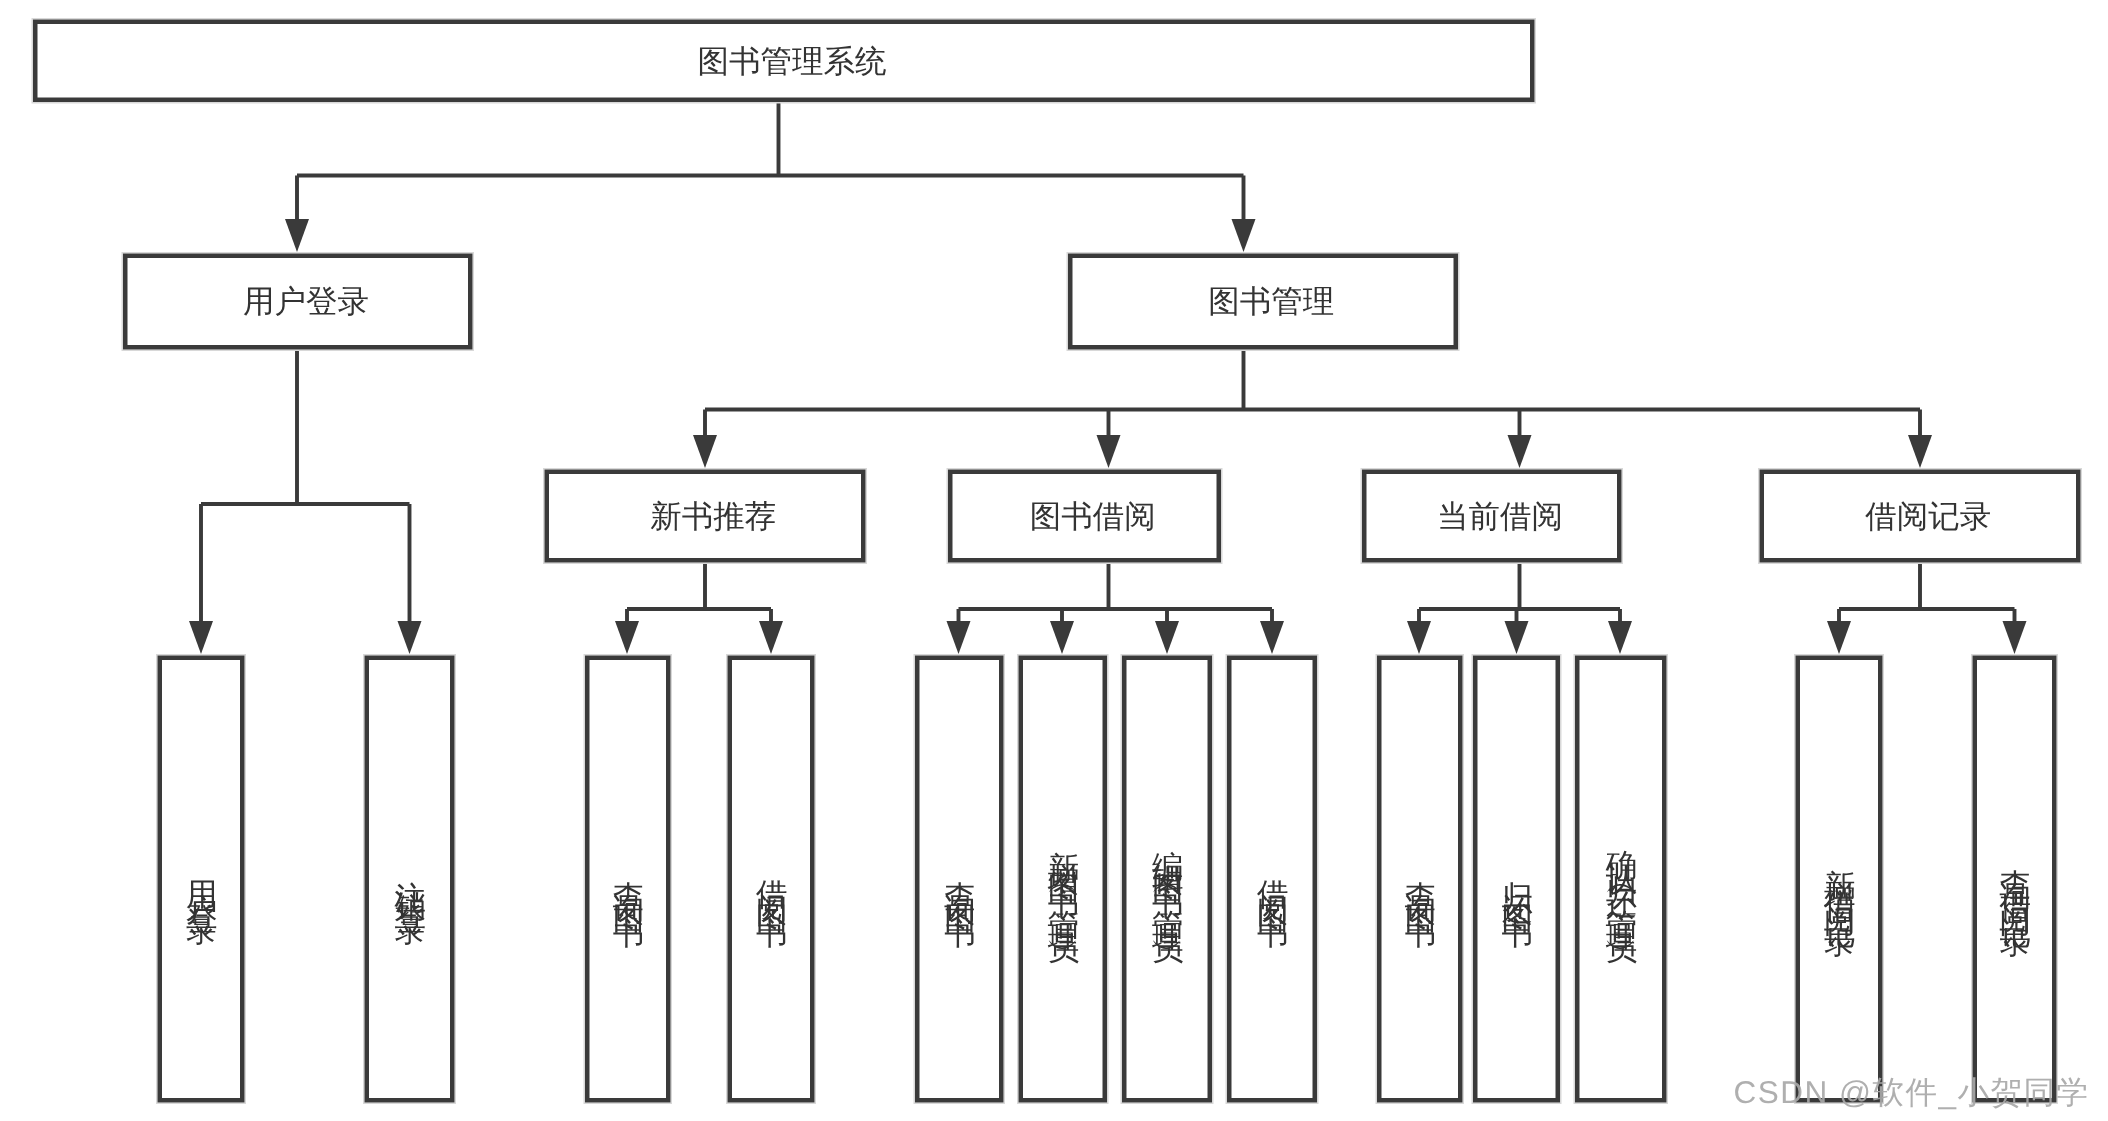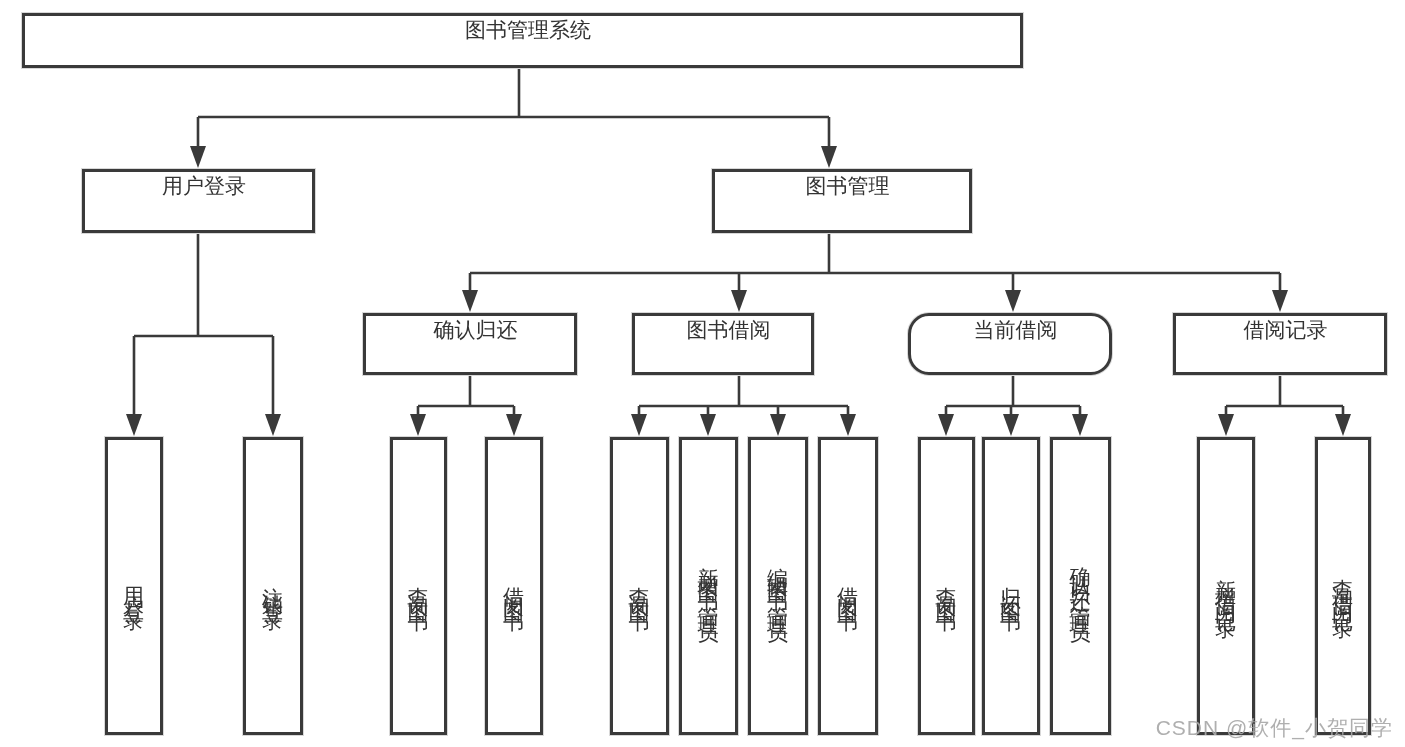--- a/index.html
+++ b/index.html
@@ -3,21 +3,21 @@
 <meta charset="utf-8">
 <style>
   html,body{margin:0;padding:0;background:#fff;}
   #canvas{
     position:relative;width:1405px;height:747px;background:#fff;overflow:hidden;
     font-family:"Liberation Sans","DejaVu Sans",sans-serif;color:#333;
   }
   #connectors{position:absolute;left:0;top:0;z-index:1;}
   .hbox{
     position:absolute;box-sizing:border-box;background:#fff;border:3px solid #3a3a3a;
-    display:flex;align-items:flex-start;justify-content:center;
+    display:flex;align-items:center;justify-content:center;
     font-size:21px;color:#333;z-index:2;box-shadow:0 0 0 1px #d8d8d8;padding-left:11px;
   }
   .vbox{
     position:absolute;box-sizing:border-box;background:#fff;border:3px solid #3a3a3a;
     display:flex;align-items:center;justify-content:center;
     font-size:21px;color:#333;z-index:2;box-shadow:0 0 0 1px #d8d8d8;
   }
   .vbox .vtext{
     writing-mode:vertical-rl;letter-spacing:8px;line-height:1;white-space:nowrap;
   }
@@ -76,26 +76,26 @@
   </div>
 
   <div class="hbox" style="left:82px;top:169px;width:233px;height:64px;">
     <span>用户登录</span>
   </div>
   <div class="hbox" style="left:712px;top:169px;width:260px;height:64px;">
     <span>图书管理</span>
   </div>
 
   <div class="hbox" style="left:363px;top:313px;width:214px;height:62px;">
-    <span>确认归还</span>
+    <span>新书推荐</span>
   </div>
   <div class="hbox" style="left:632px;top:313px;width:182px;height:62px;">
     <span>图书借阅</span>
   </div>
-  <div class="hbox" style="left:908px;top:313px;width:204px;height:62px;border-radius:21px;">
+  <div class="hbox" style="left:908px;top:313px;width:173px;height:62px;">
     <span>当前借阅</span>
   </div>
   <div class="hbox" style="left:1173px;top:313px;width:214px;height:62px;">
     <span>借阅记录</span>
   </div>
 
   <div class="vbox" style="left:105px;top:437px;width:58px;height:298px;">
     <span class="vtext">用户登录</span>
   </div>
   <div class="vbox" style="left:243px;top:437px;width:60px;height:298px;">

